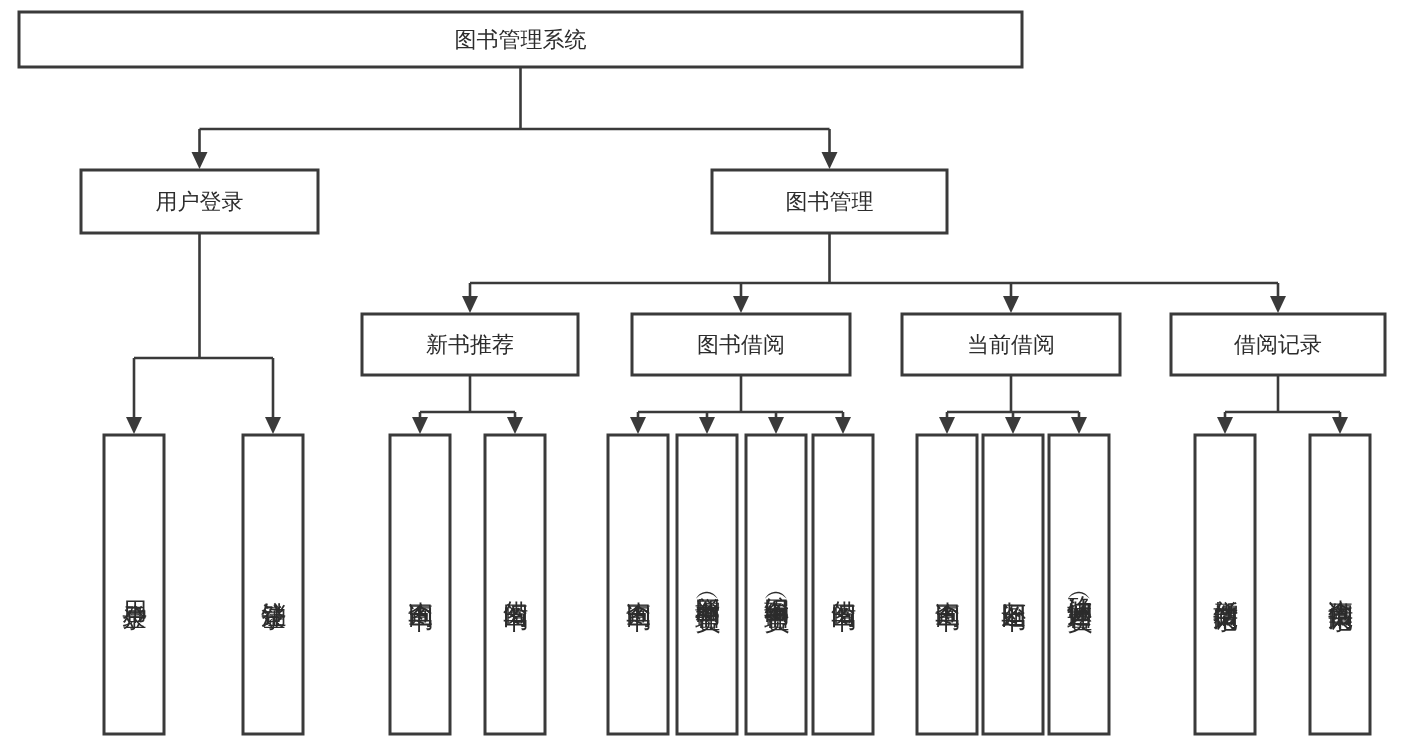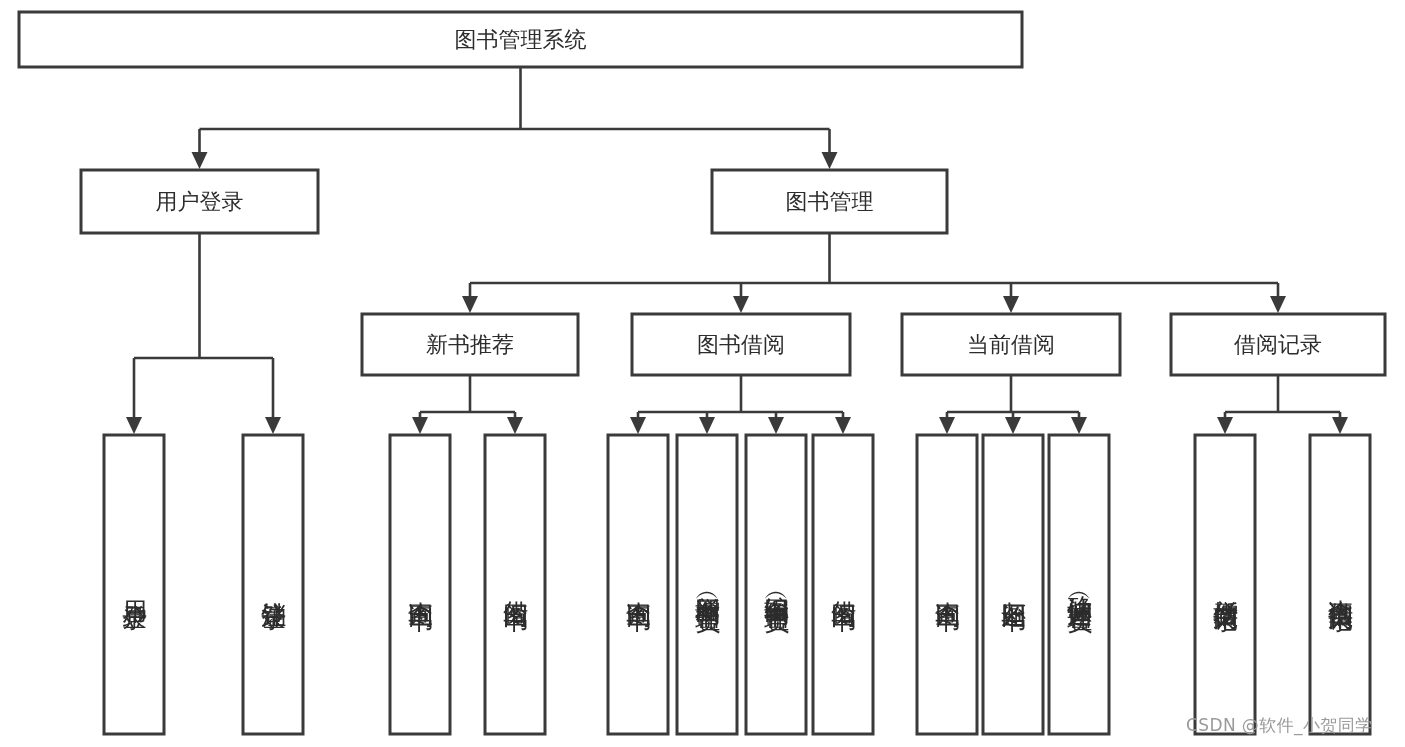--- a/index.html
+++ b/index.html
@@ -239,14 +239,13 @@
       <div class="vlabel-wrap" style="left: 1049px; top: 435px; width: 60px; height: 299px;">
         <span class="vlabel-text">确认归还（管理员）</span>
       </div>
       <div class="vlabel-wrap" style="left: 1195px; top: 435px; width: 60px; height: 299px;">
         <span class="vlabel-text">新增借阅记录</span>
       </div>
       <div class="vlabel-wrap" style="left: 1310px; top: 435px; width: 60px; height: 299px;">
         <span class="vlabel-text">查询借阅记录</span>
       </div>
     </div>
-  <div class="watermark">CSDN @软件_小贺同学</div>
 </div>
 
 </body></html>

